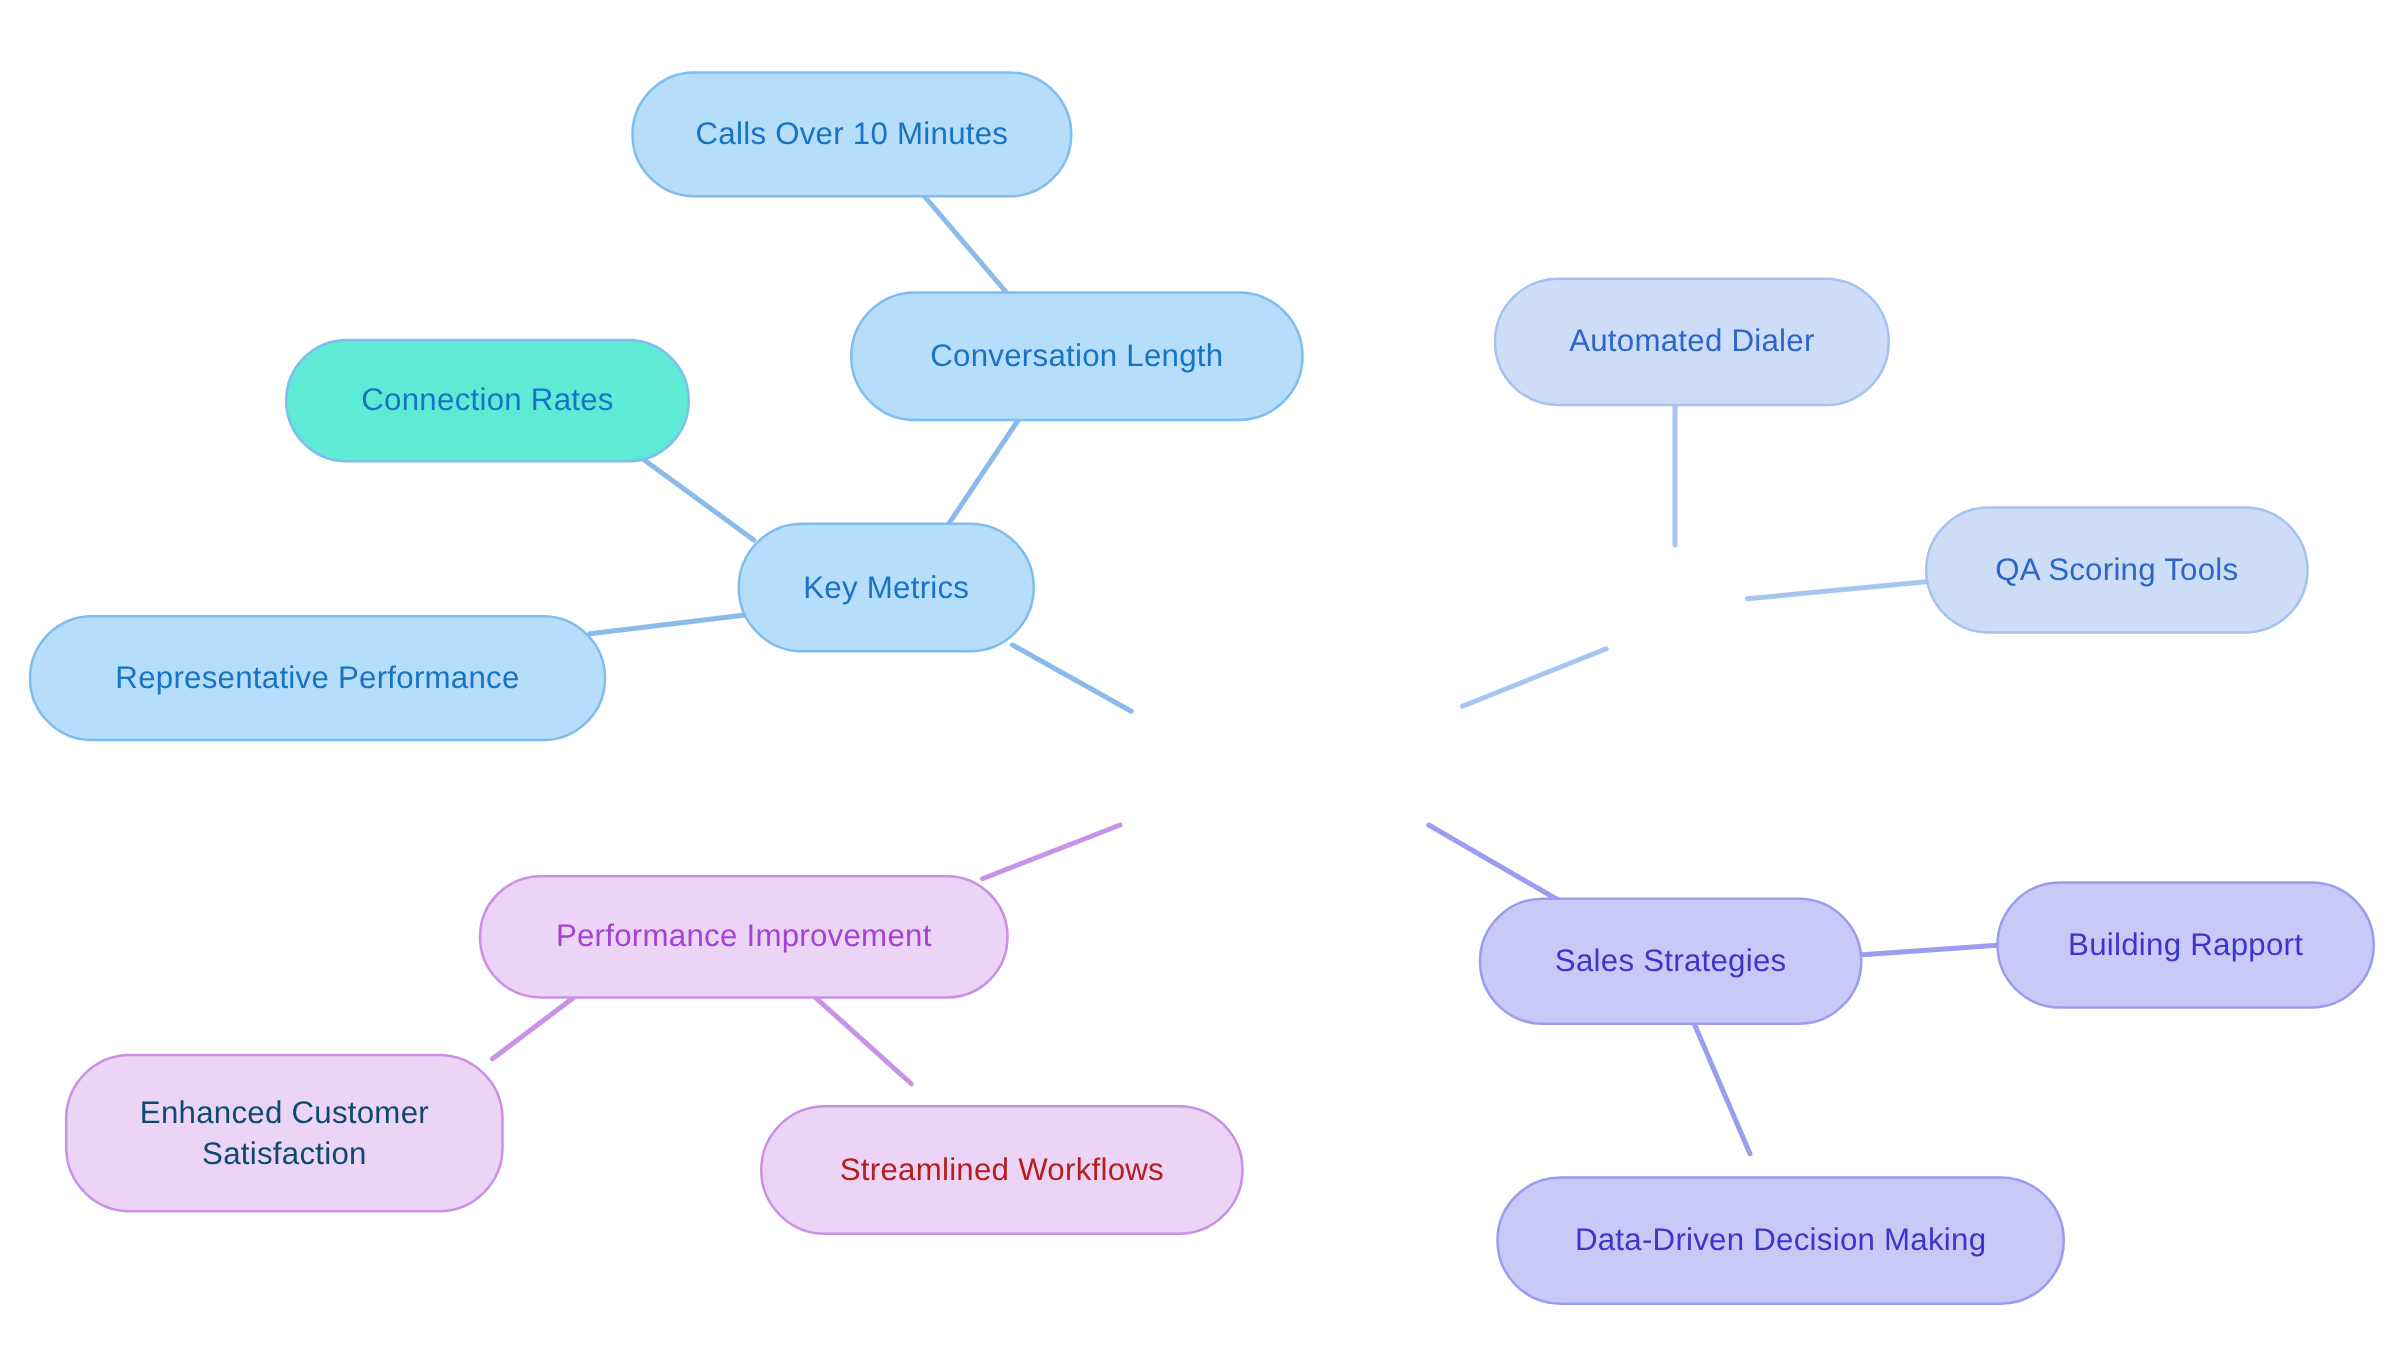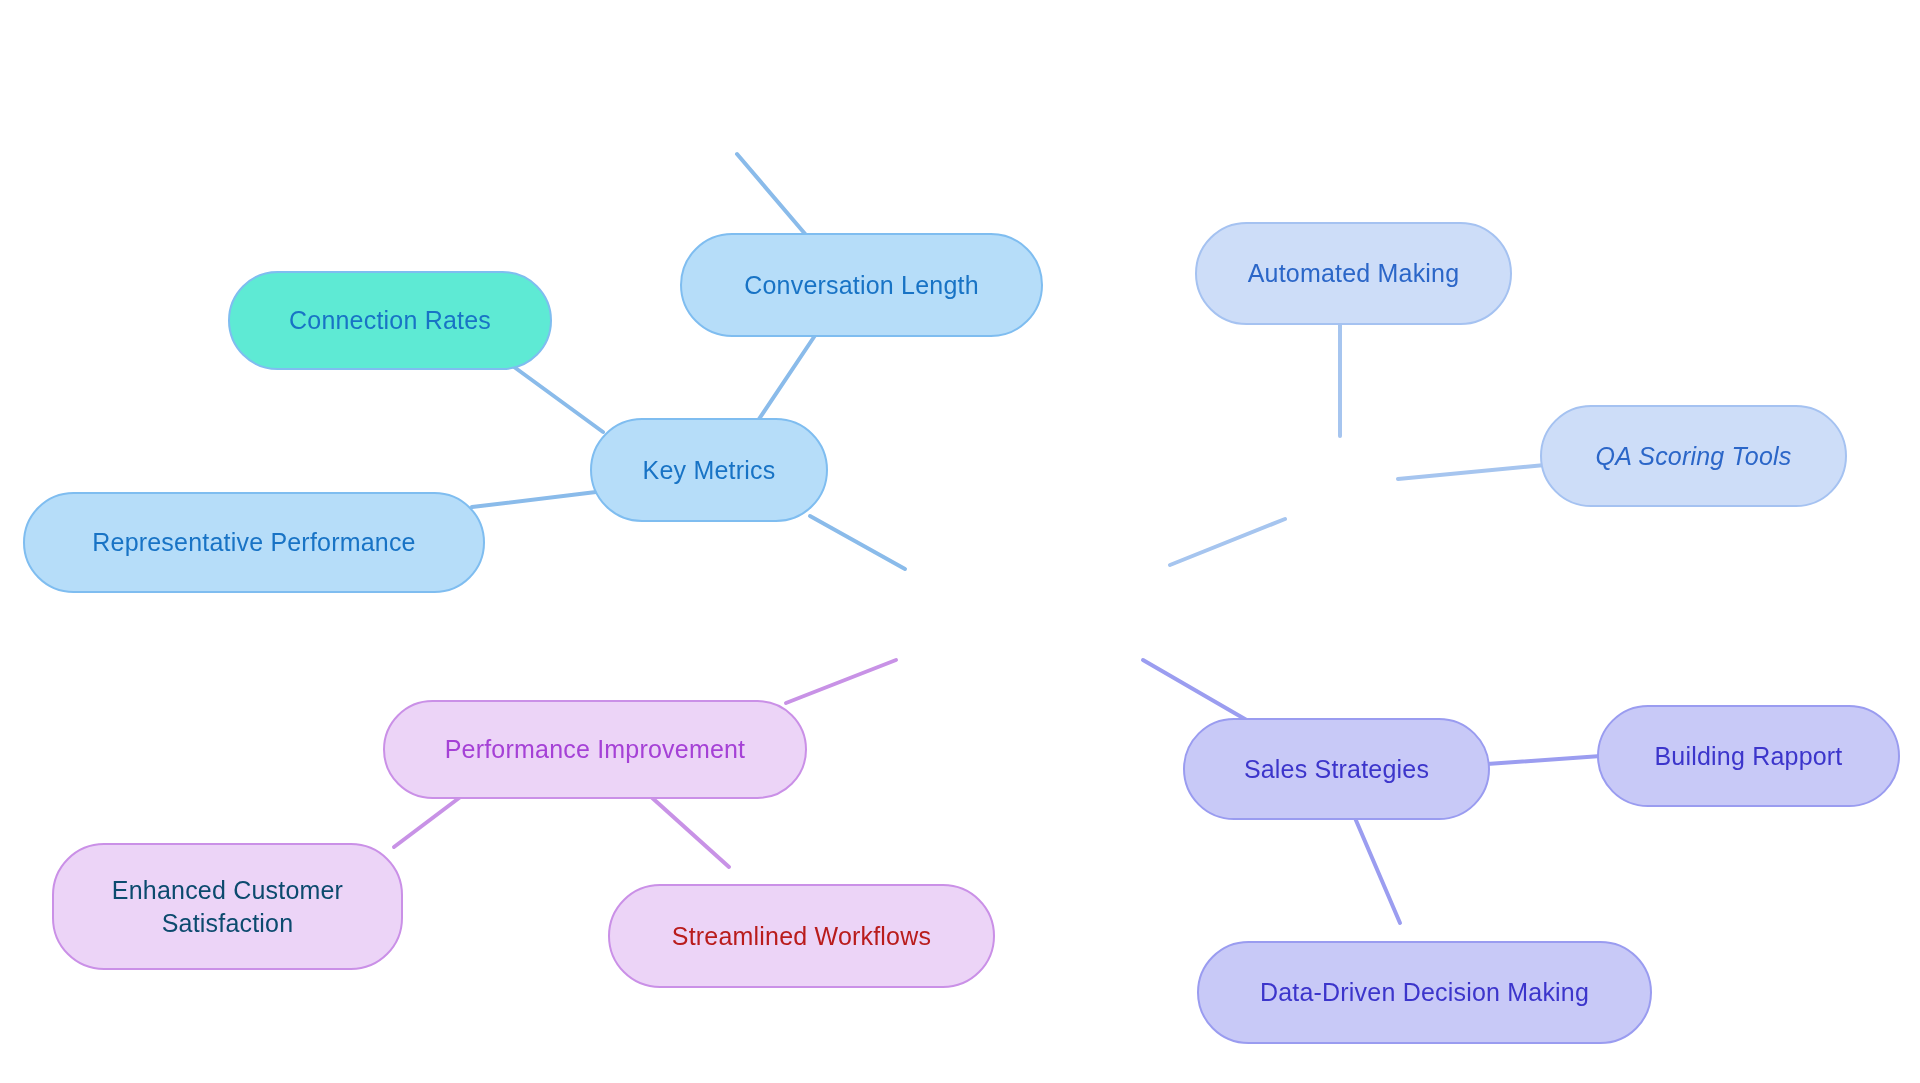--- a/index.html
+++ b/index.html
@@ -62,30 +62,33 @@
       <line x1="896" y1="660" x2="786" y2="703" stroke="#c892e6" stroke-width="4" stroke-linecap="round"></line>
       <line x1="463" y1="795" x2="394" y2="847" stroke="#c892e6" stroke-width="4" stroke-linecap="round"></line>
       <line x1="649" y1="795" x2="729" y2="867" stroke="#c892e6" stroke-width="4" stroke-linecap="round"></line>
     </svg>
     <div class="node" style="left: 590px; top: 418px; width: 238px; height: 104px; background: rgb(182, 221, 249); border-color: rgb(127, 189, 240); color: rgb(24, 115, 197);">
       <span>Key Metrics</span>
     </div>
     <div class="node" style="left: 680px; top: 233px; width: 363px; height: 104px; background: rgb(182, 221, 249); border-color: rgb(127, 189, 240); color: rgb(24, 115, 197);">
       <span>Conversation Length</span>
     </div>
+    <div class="node" style="left: 505px; top: 57px; width: 353px; height: 101px; background: rgb(182, 221, 249); border-color: rgb(127, 189, 240); color: rgb(24, 115, 197);">
+      <span>Calls Over 10 Minutes</span>
+    </div>
     <div class="node" style="left: 228px; top: 271px; width: 324px; height: 99px; background: #5eead4; border-color: rgb(127, 189, 240); color: rgb(24, 115, 197);">
       <span>Connection Rates</span>
     </div>
     <div class="node" style="left: 23px; top: 492px; width: 462px; height: 101px; background: rgb(182, 221, 249); border-color: rgb(127, 189, 240); color: rgb(24, 115, 197);">
       <span>Representative Performance</span>
     </div>
     <div class="node" style="left: 1195px; top: 222px; width: 317px; height: 103px; background: rgb(205, 221, 248); border-color: rgb(165, 194, 241); color: rgb(43, 102, 200);">
-      <span>Automated Making</span>
+      <span>Automated Dialer</span>
     </div>
-    <div class="node" style="left: 1540px; top: 405px; width: 307px; height: 102px; background: rgb(205, 221, 248); border-color: rgb(165, 194, 241); color: rgb(43, 102, 200); font-style: italic;">
+    <div class="node" style="left: 1540px; top: 405px; width: 307px; height: 102px; background: rgb(205, 221, 248); border-color: rgb(165, 194, 241); color: rgb(43, 102, 200);">
       <span>QA Scoring Tools</span>
     </div>
     <div class="node" style="left: 1183px; top: 718px; width: 307px; height: 102px; background: rgb(200, 201, 247); border-color: rgb(154, 156, 240); color: rgb(60, 53, 203);">
       <span>Sales Strategies</span>
     </div>
     <div class="node" style="left: 1597px; top: 705px; width: 303px; height: 102px; background: rgb(200, 201, 247); border-color: rgb(154, 156, 240); color: rgb(60, 53, 203);">
       <span>Building Rapport</span>
     </div>
     <div class="node" style="left: 1197px; top: 920px; width: 455px; height: 103px; background: rgb(200, 201, 247); border-color: rgb(154, 156, 240); color: rgb(60, 53, 203); margin-top: 21px;">
       <span>Data-Driven Decision Making</span>

